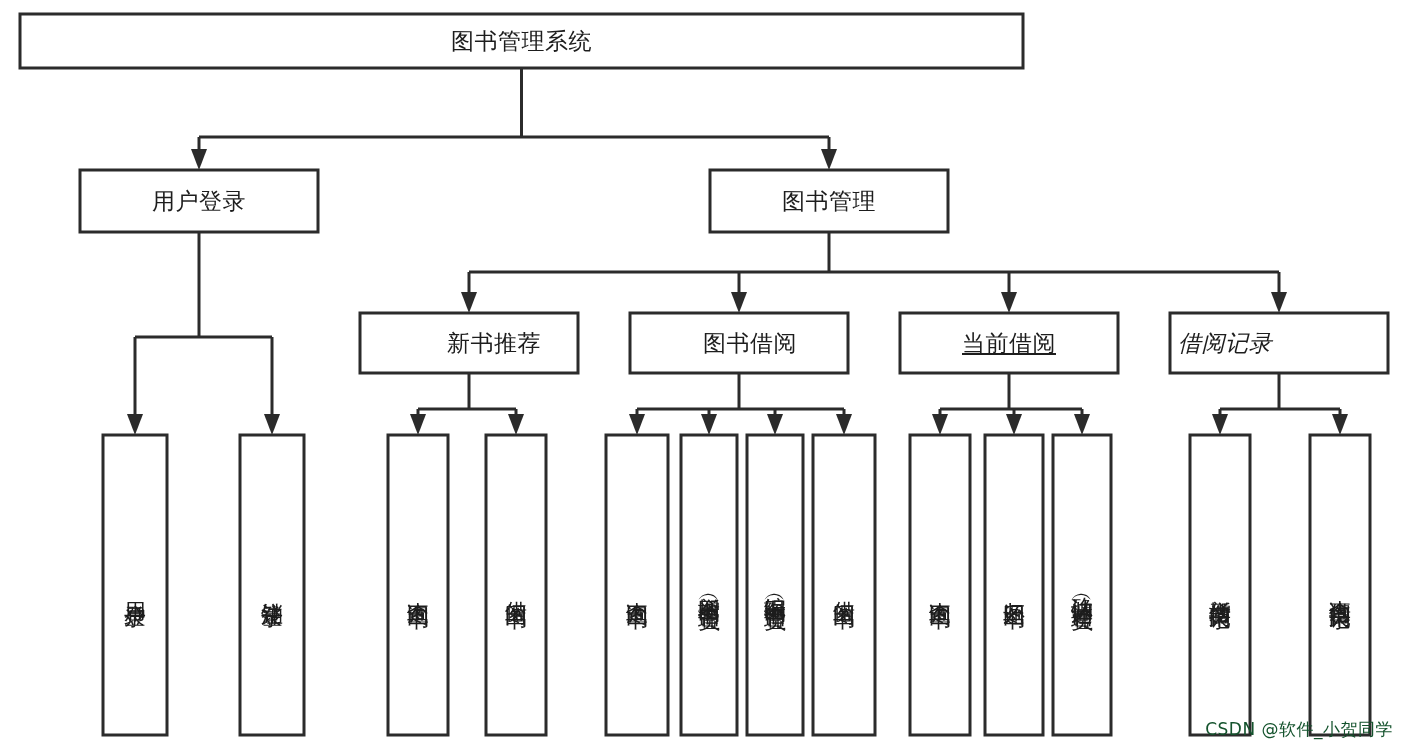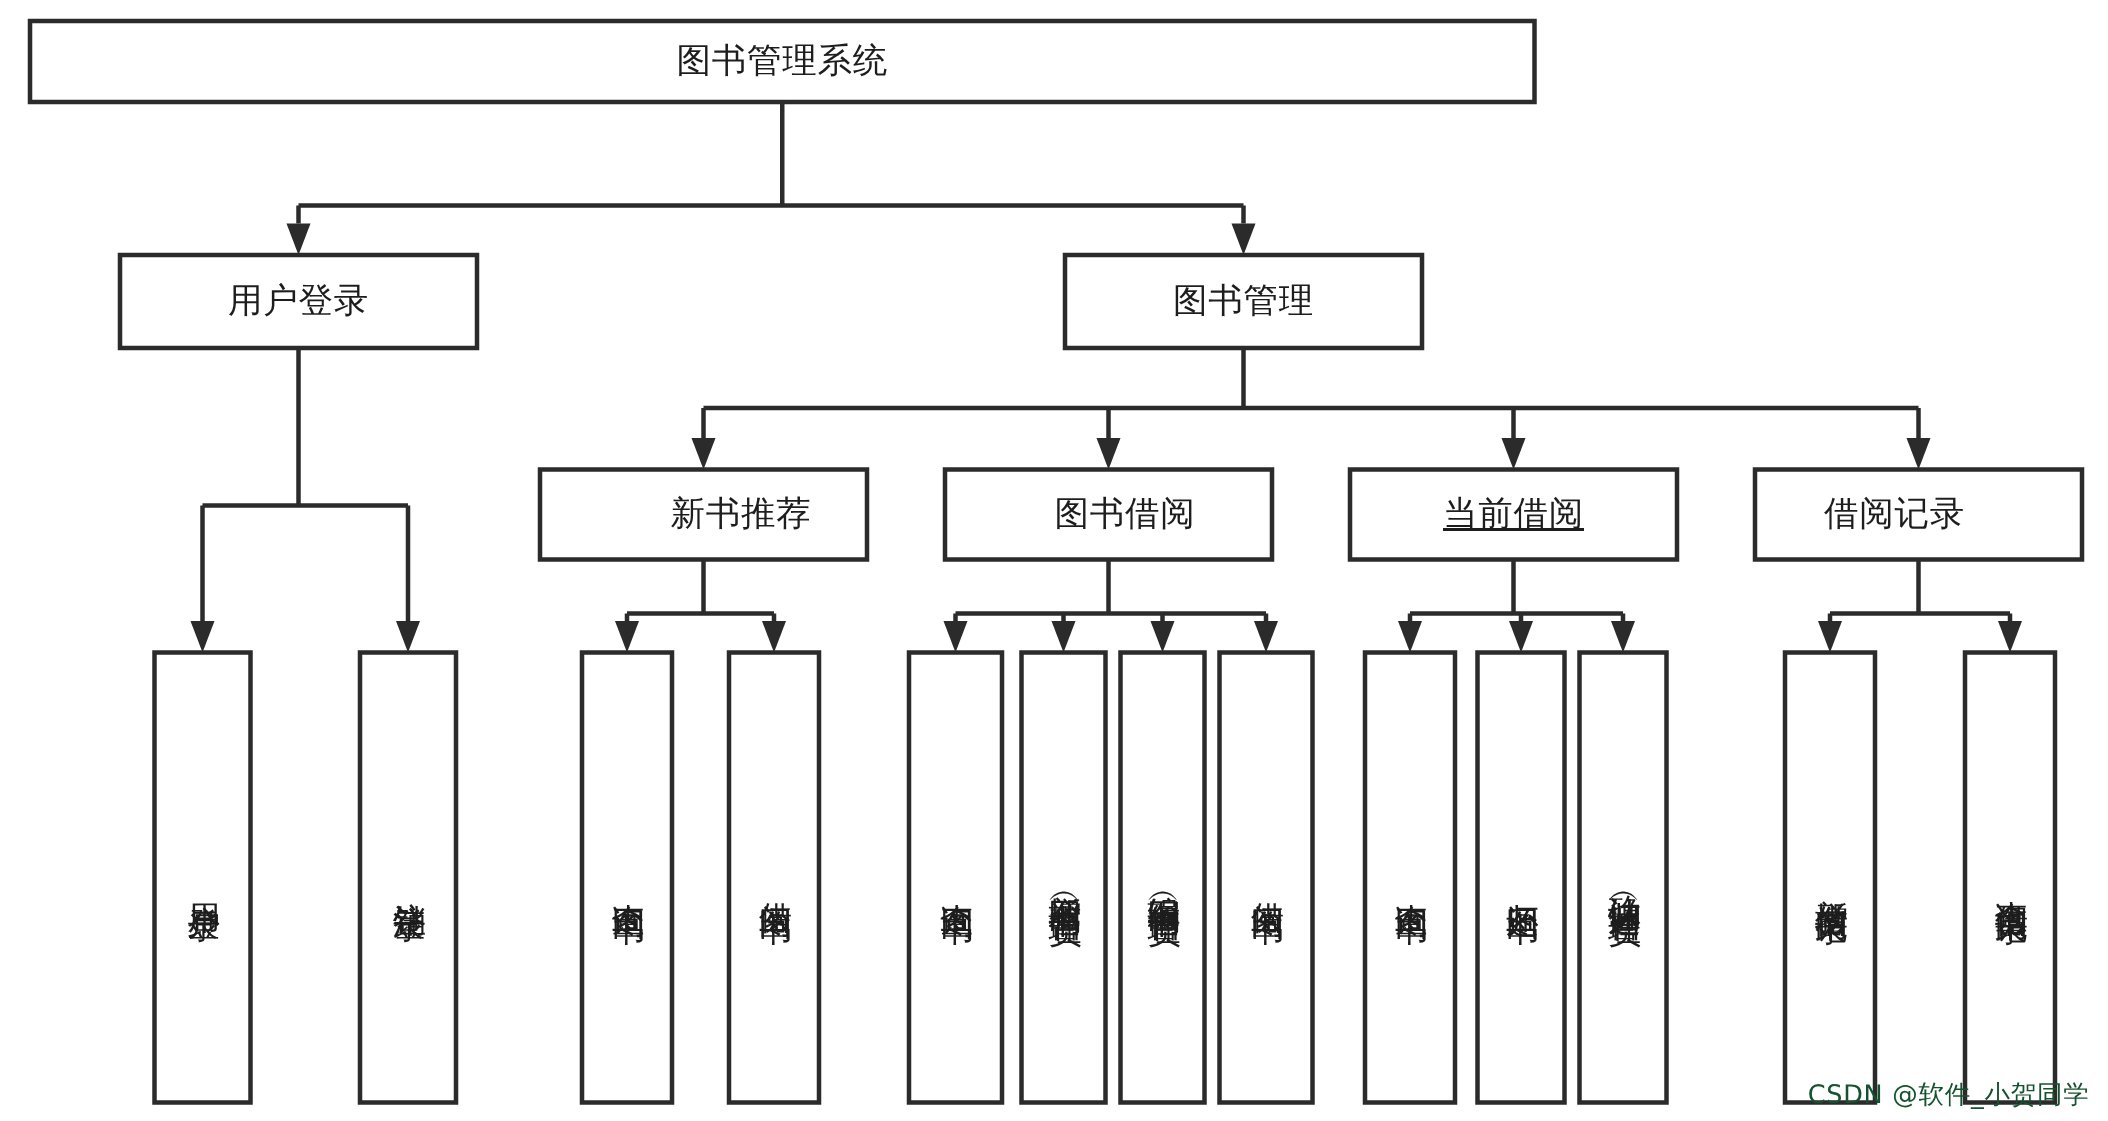--- a/index.html
+++ b/index.html
@@ -160,21 +160,21 @@
   </svg>
 
   <div class="h-label" id="lbl-title" style="left: 20px; top: 14px; width: 1003px; height: 54px;">图书管理系统</div>
 
   <div class="h-label" id="lbl-l2-0" style="left: 80px; top: 170px; width: 238px; height: 62px;">用户登录</div>
   <div class="h-label" id="lbl-l2-1" style="left: 710px; top: 170px; width: 238px; height: 62px;">图书管理</div>
 
   <div class="h-label" id="lbl-l3-0" style="left: 360px; top: 313px; width: 236px; height: 60px; padding-left: 16px;">新书推荐</div>
   <div class="h-label" id="lbl-l3-1" style="left: 630px; top: 313px; width: 240px; height: 60px;">图书借阅</div>
   <div class="h-label" id="lbl-l3-2" style="left: 900px; top: 313px; width: 218px; height: 60px; text-decoration: underline;">当前借阅</div>
-  <div class="h-label" id="lbl-l3-3" style="left: 1170px; top: 313px; width: 186px; height: 60px;">借阅记录</div>
+  <div class="h-label" id="lbl-l3-3" style="left: 1132px; top: 313px; width: 186px; height: 60px; font-style: italic;">借阅记录</div>
 
   <div class="v-label" id="lbl-leaf-0" style="left: 103px; top: 435px; width: 64px; height: 300px; padding-top: 6px; box-sizing: border-box;">用户登录</div>
   <div class="v-label" id="lbl-leaf-1" style="left: 240px; top: 435px; width: 64px; height: 300px; padding-top: 6px; box-sizing: border-box;">注销登录</div>
   <div class="v-label" id="lbl-leaf-2" style="left: 388px; top: 435px; width: 60px; height: 300px; padding-top: 6px; box-sizing: border-box;">查询图书</div>
   <div class="v-label" id="lbl-leaf-3" style="left: 486px; top: 435px; width: 60px; height: 300px; padding-top: 6px; box-sizing: border-box;">借阅图书</div>
   <div class="v-label" id="lbl-leaf-4" style="left: 606px; top: 435px; width: 62px; height: 300px; padding-top: 6px; box-sizing: border-box;">查询图书</div>
   <div class="v-label" id="lbl-leaf-5" style="left: 681px; top: 435px; width: 56px; height: 300px; padding-top: 6px; box-sizing: border-box;">新增图书（管理员）</div>
   <div class="v-label" id="lbl-leaf-6" style="left: 747px; top: 435px; width: 56px; height: 300px; padding-top: 6px; box-sizing: border-box;">编辑图书（管理员）</div>
   <div class="v-label" id="lbl-leaf-7" style="left: 813px; top: 435px; width: 62px; height: 300px; padding-top: 6px; box-sizing: border-box;">借阅图书</div>
   <div class="v-label" id="lbl-leaf-8" style="left: 910px; top: 435px; width: 60px; height: 300px; padding-top: 6px; box-sizing: border-box;">查询图书</div>

